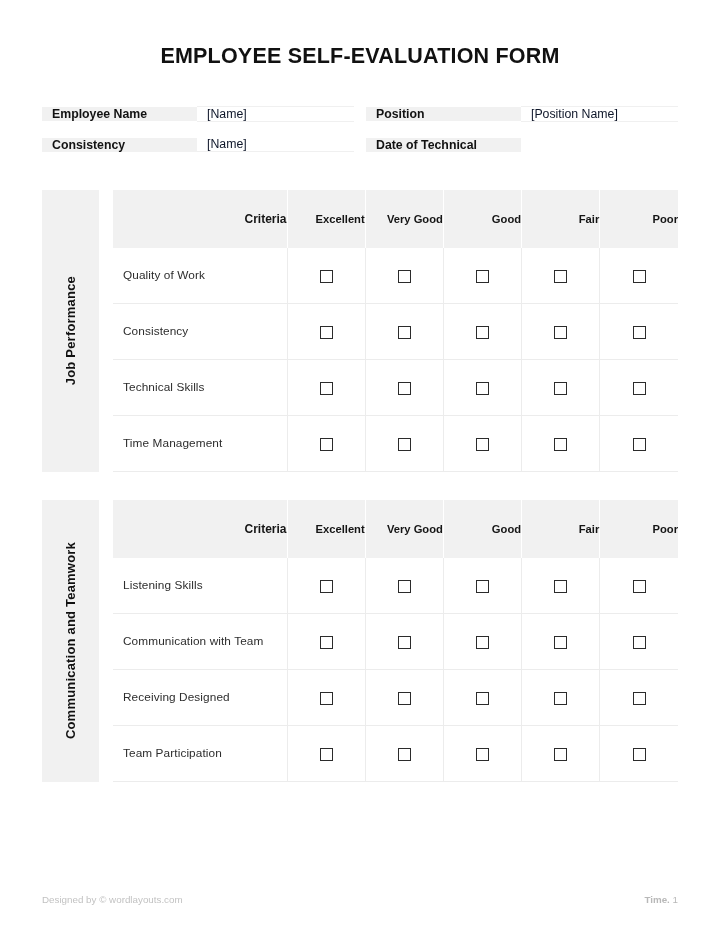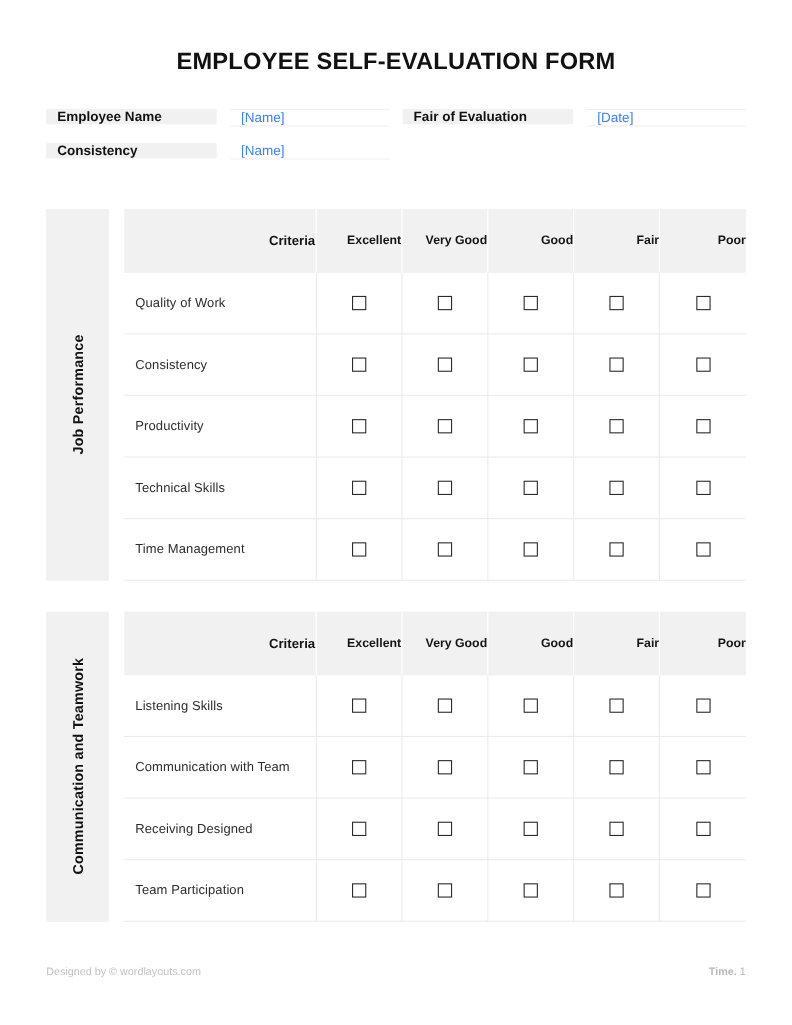--- a/index.html
+++ b/index.html
@@ -44,21 +44,21 @@
     margin-top: 29px;
   }
   .info-block {
     flex: 1 1 0;
     display: flex;
     flex-direction: column;
   }
   .info-row {
     display: flex;
     height: 30px;
-    align-items: flex-start;
+    align-items: center;
     border-bottom: 1px solid #ffffff;
   }
   .info-row:last-child { border-bottom: none; }
   .info-label {
     width: 155px;
     background: #f1f1f1;
     display: flex;
     align-items: center;
     padding-left: 10px;
     box-sizing: border-box;
@@ -67,23 +67,22 @@
     color: #121212;
   }
   .info-value {
     flex: 1 1 auto;
     background: #ffffff;
     display: flex;
     align-items: center;
     padding-left: 10px;
     box-sizing: border-box;
     font-size: 12.3px;
-    color: #3b82f6;
+    color: #0f172a;
     border-bottom: 1px solid #f0f0f0;
-    margin-left: 12px;
   }
   .info-row:first-child .info-value { border-top: 1px solid #f0f0f0; }
 
   
   .section {
     display: flex;
     align-items: stretch;
   }
   .section--first { margin-top: 30px; }
   .section--second { margin-top: 28px; }
@@ -167,21 +166,21 @@
     background: #ffffff;
     box-sizing: content-box;
     vertical-align: middle;
   }
 
   
   .footer {
     position: absolute;
     left: 42px;
     right: 42px;
-    bottom: 28px;
+    bottom: 12px;
     display: flex;
     justify-content: space-between;
     align-items: baseline;
     font-size: 9.8px;
     color: #c2c2c2;
   }
   .footer-right { color: #b8b8b8; }
   .footer-right b { font-weight: bold; }
 </style>
 </head>
@@ -199,22 +198,25 @@
         <div class="info-value">[Name]</div>
       </div>
       <div class="info-row">
         <div class="info-label">Consistency</div>
         <div class="info-value">[Name]</div>
       </div>
     </div>
 
     <div class="info-block">
       <div class="info-row">
-        <div class="info-label">Fair of Evaluation</div>
-        <div class="info-value">[Date]</div>
+        <div class="info-label">Position</div>
+        <div class="info-value">[Position Name]</div>
+      </div>
+      <div class="info-row">
+        <div class="info-label">Date of Technical</div>
       </div>
     </div>
 
   </div>
 
   <div class="section section--first">
     <div class="side-label">
       <span class="side-label-text">Job Performance</span>
     </div>
     <div class="table-wrap">
@@ -248,28 +250,20 @@
           </tr>
           <tr>
             <td class="td-criteria">Consistency</td>
             <td><span class="checkbox"></span></td>
             <td><span class="checkbox"></span></td>
             <td><span class="checkbox"></span></td>
             <td><span class="checkbox"></span></td>
             <td><span class="checkbox"></span></td>
           </tr>
           <tr>
-            <td class="td-criteria">Productivity</td>
-            <td><span class="checkbox"></span></td>
-            <td><span class="checkbox"></span></td>
-            <td><span class="checkbox"></span></td>
-            <td><span class="checkbox"></span></td>
-            <td><span class="checkbox"></span></td>
-          </tr>
-          <tr>
             <td class="td-criteria">Technical Skills</td>
             <td><span class="checkbox"></span></td>
             <td><span class="checkbox"></span></td>
             <td><span class="checkbox"></span></td>
             <td><span class="checkbox"></span></td>
             <td><span class="checkbox"></span></td>
           </tr>
           <tr>
             <td class="td-criteria">Time Management</td>
             <td><span class="checkbox"></span></td>

